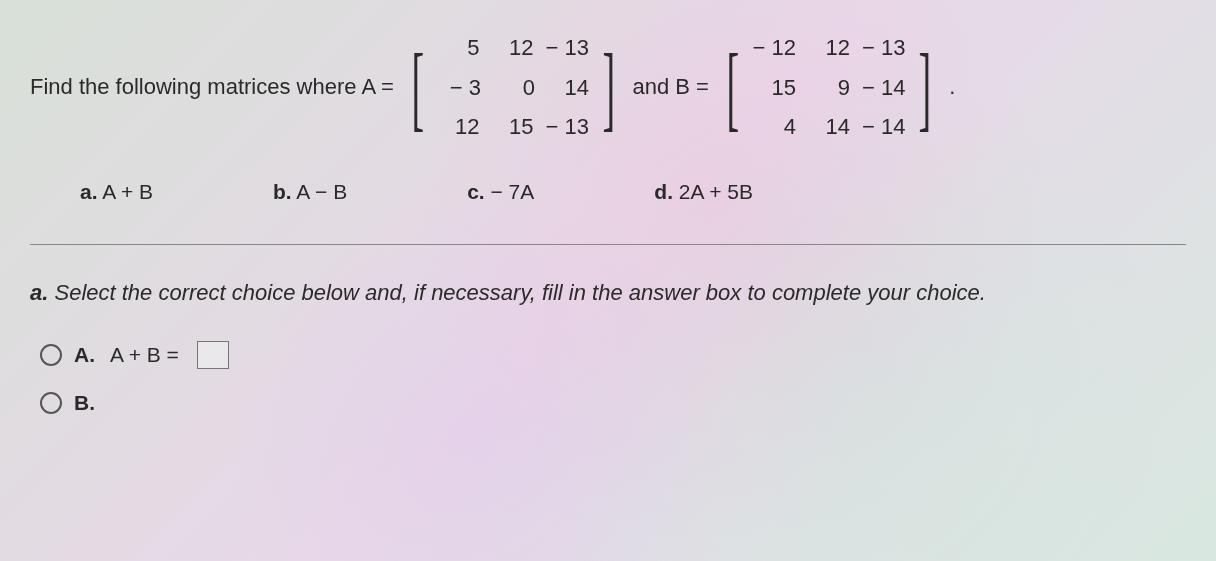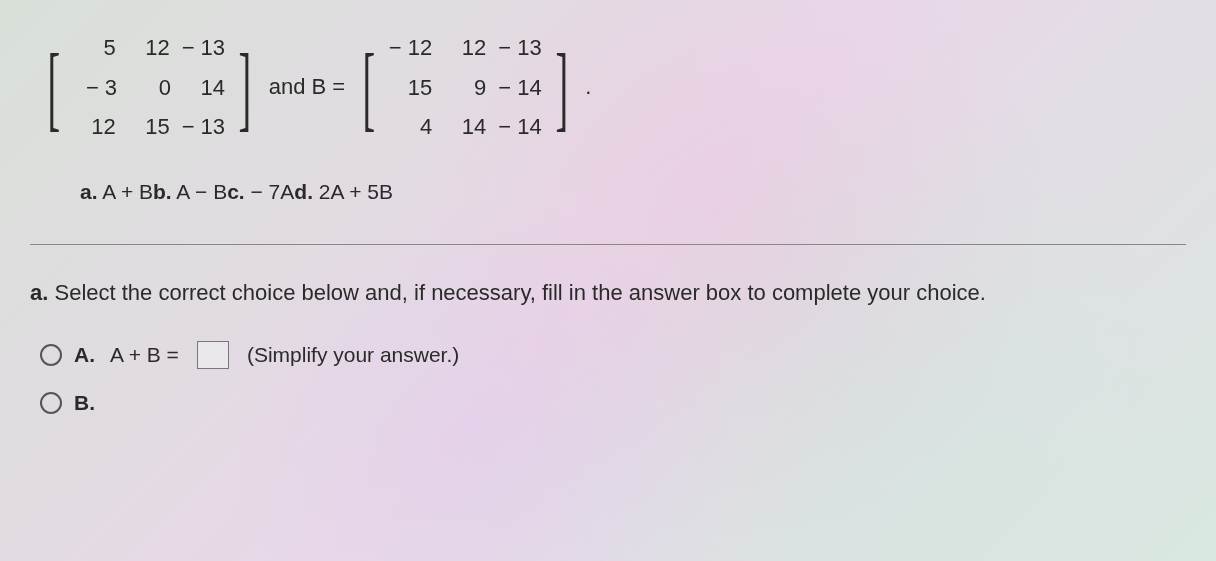--- a/index.html
+++ b/index.html
@@ -62,35 +62,37 @@
       gap: 12px;
       font-size: 22px;
       line-height: 1.8;
     }
     .matrix-cell {
       min-width: 42px;
       text-align: right;
     }
     .parts-row {
       display: flex;
+      gap: 120px;
       padding-left: 50px;
       font-size: 21px;
       margin-bottom: 40px;
     }
     .parts-row .label {
       font-weight: bold;
     }
     .divider {
       border: none;
       border-top: 1px solid #888;
       margin: 20px 0 35px 0;
     }
     .instruction {
       font-size: 22px;
       margin-bottom: 35px;
+      font-style: italic;
     }
     .choice-row {
       display: flex;
       align-items: center;
       gap: 12px;
       margin-bottom: 22px;
       padding-left: 10px;
       font-size: 21px;
     }
     .radio {
@@ -115,20 +117,21 @@
       vertical-align: middle;
       margin: 0 6px;
     }
   </style>
 </head>
 <body>
 <div class="noise-overlay"></div>
 <div class="content">
 
 <div class="question-row">
+  <span>Find the following matrices where A =</span>
   <span class="matrix">
     <span class="bracket">[</span>
     <span class="matrix-body">
       <span class="matrix-row">
         <span class="matrix-cell">5</span>
         <span class="matrix-cell">12</span>
         <span class="matrix-cell">− 13</span>
       </span>
       <span class="matrix-row">
         <span class="matrix-cell">− 3</span>
@@ -180,21 +183,20 @@
 <div class="instruction">
   <span class="label" style="font-weight:bold">a.</span>
   <span>Select the correct choice below and, if necessary, fill in the answer box to complete your choice.</span>
 </div>
 
 <div class="choice-row">
   <div class="radio"></div>
   <span class="choice-label">A.</span>
   <span>A + B =</span>
   <span class="answer-box"></span>
-  <span>(Simplify your answer.)</span>
 </div>
 
 <div class="choice-row">
   <div class="radio"></div>
   <span class="choice-label">B.</span>
 </div>
 
 </div>
 
 </body></html>

